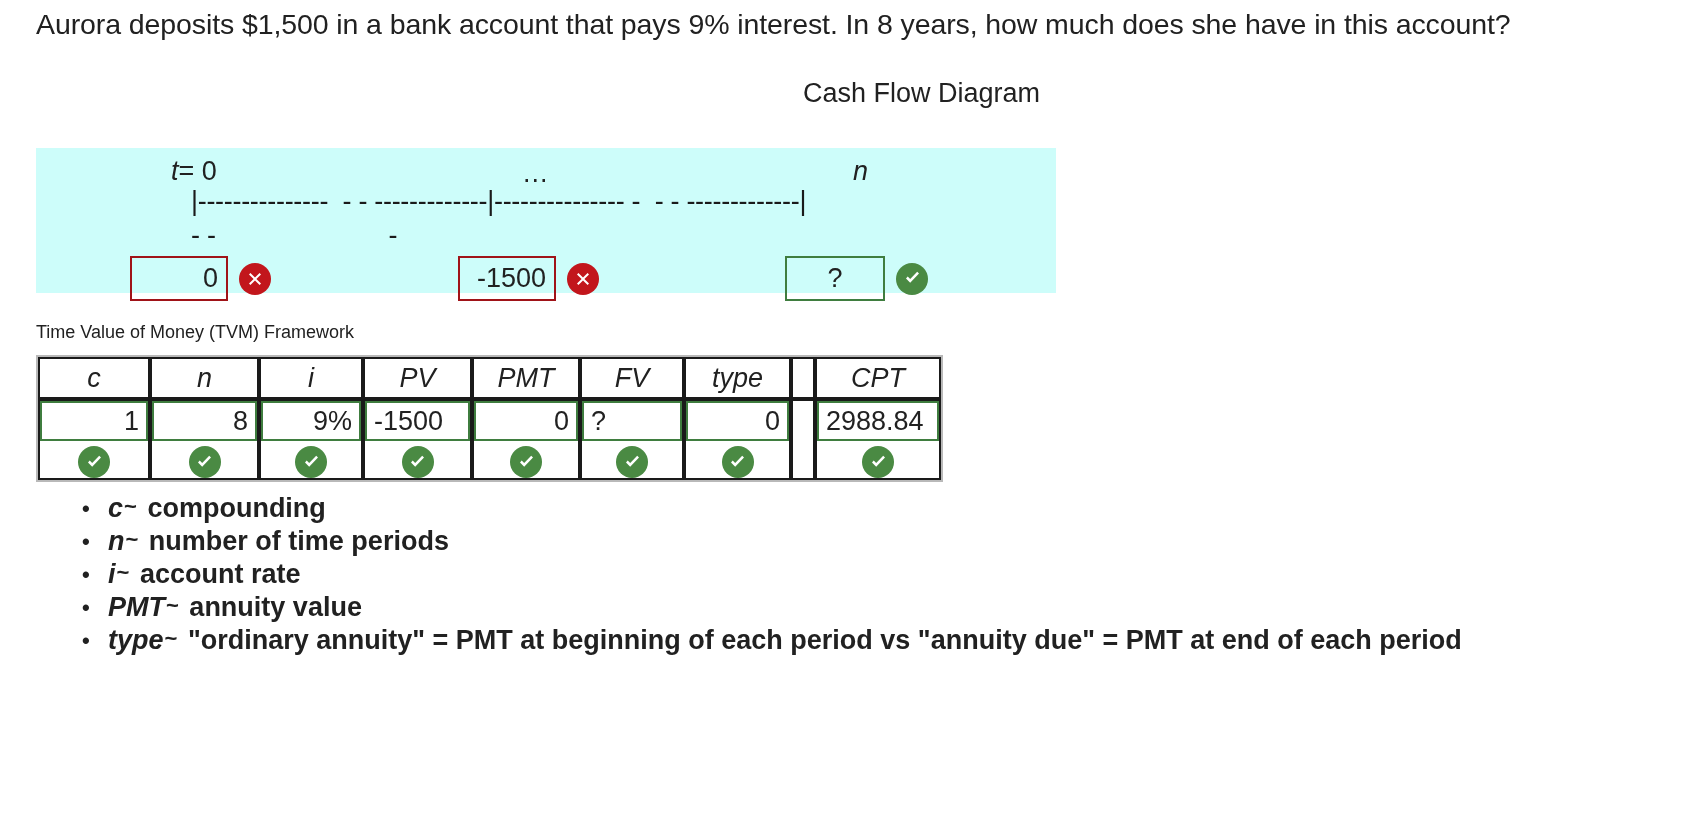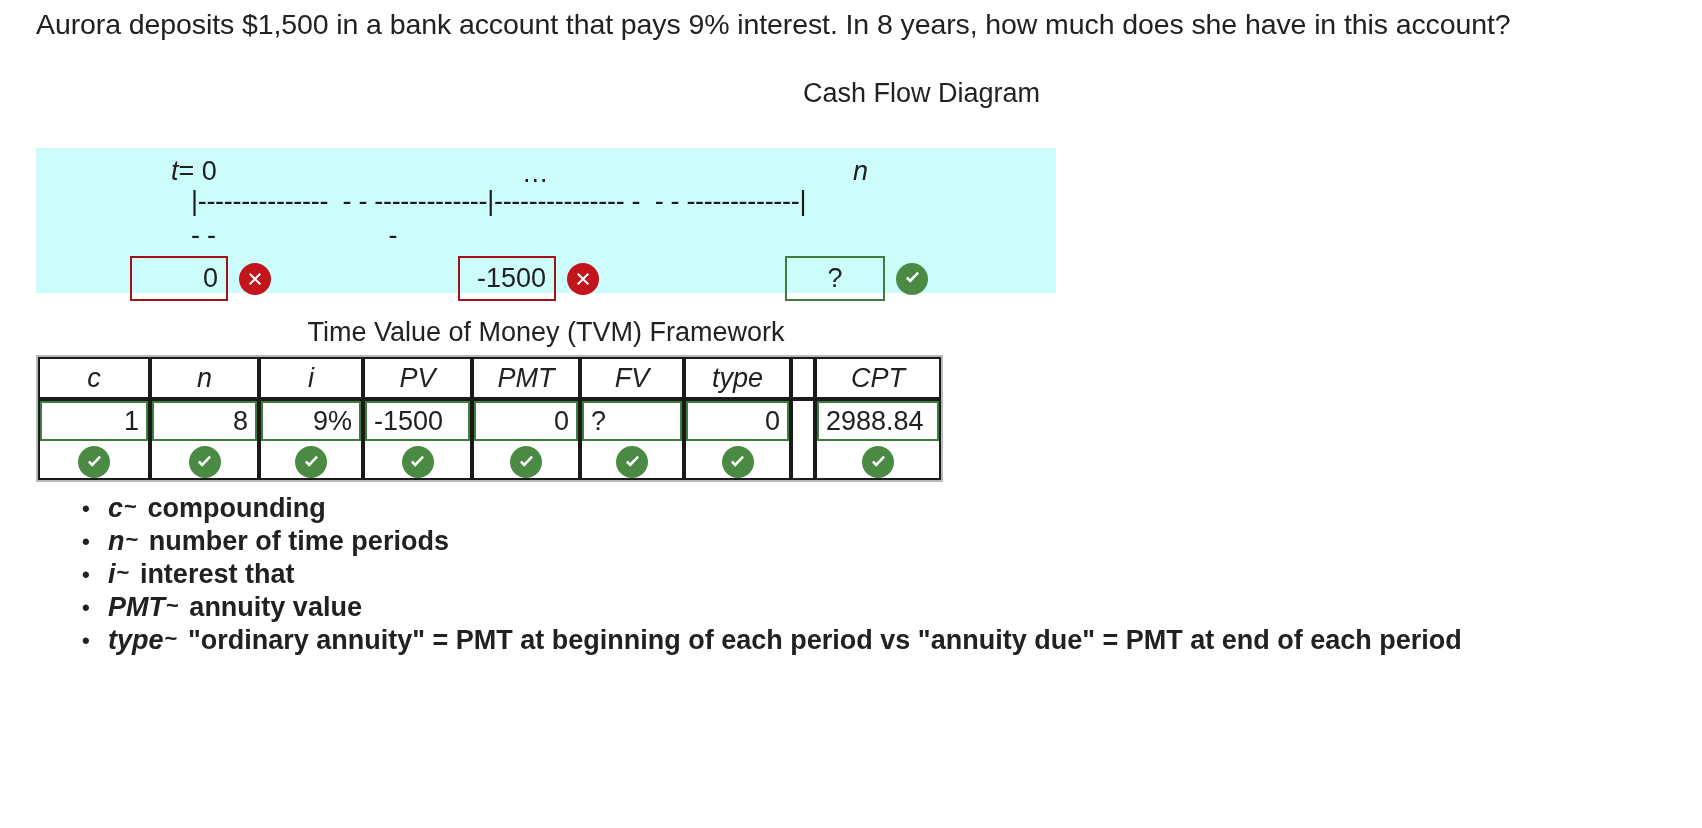--- a/index.html
+++ b/index.html
@@ -128,22 +128,21 @@
   .badge.x { background: #c2161c; }
   .badge.check { background: #4a8a43; }
   .badge svg { display: block; }
 
   
   .tvm-title {
     position: absolute;
     left: 36px;
     top: 315px;
     width: 1020px;
-    text-align: center;
-    font-size: 27px;
+    font-size: 18px;
     line-height: 34px;
     color: #212121;
   }
   .tvm-wrap {
     position: absolute;
     left: 36px;
     top: 355px;
   }
   table.tvm {
     border-collapse: separate;
@@ -382,16 +381,16 @@
         </div>
       </td>
     </tr>
   </tbody>
     </table>
 </div>
 
 <ul class="legend">
   <li><span class="sym">c</span><span class="tilde">~</span><span> compounding</span></li>
   <li><span class="sym">n</span><span class="tilde">~</span><span> number of time periods</span></li>
-  <li><span class="sym">i</span><span class="tilde">~</span><span> interest that</span></li>
+  <li><span class="sym">i</span><span class="tilde">~</span><span> account rate</span></li>
   <li><span class="sym">PMT</span><span class="tilde">~</span><span> annuity value</span></li>
   <li><span class="sym">type</span><span class="tilde">~</span><span> "ordinary annuity" = PMT at beginning of each period vs "annuity due" = PMT at end of each period</span></li>
 </ul>
 
 </body></html>

